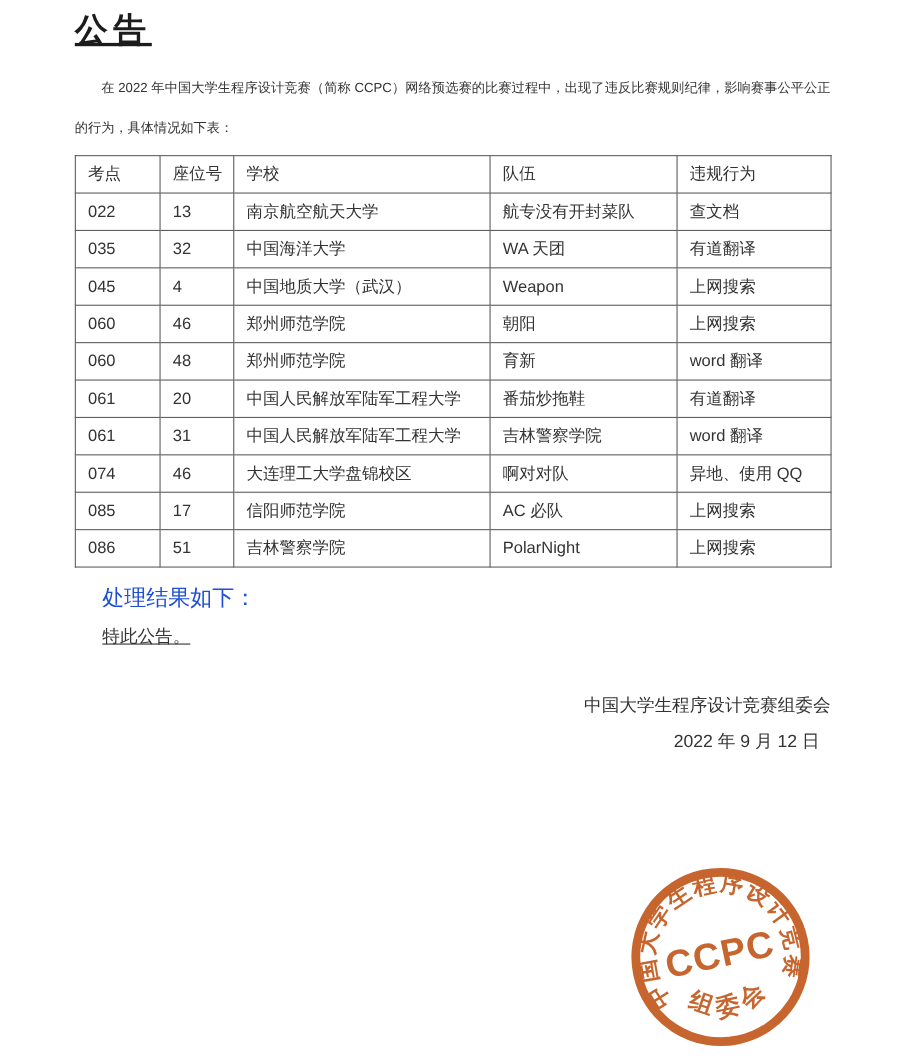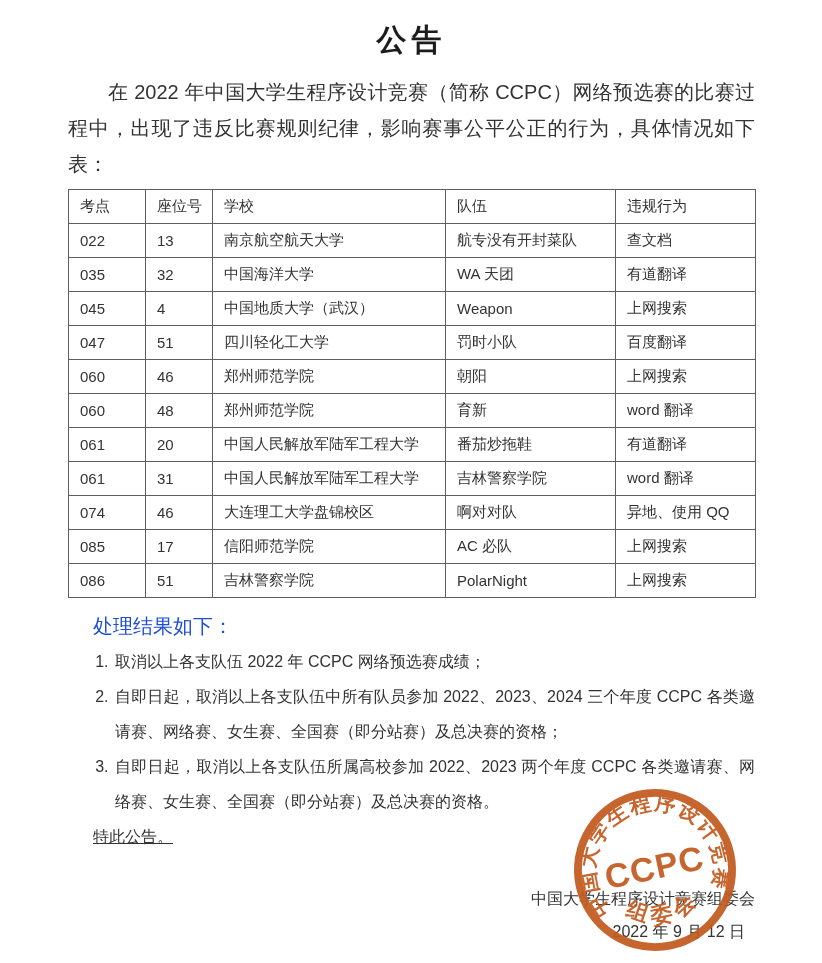--- a/index.html
+++ b/index.html
@@ -15,32 +15,32 @@
     font-family: "Liberation Sans", sans-serif;
     color: #333333;
   }
   .page {
     position: relative;
     width: 687px;
     margin: 0;
     padding: 6px 67px 0 68px;
   }
   .doc-title {
-    margin: 12px;
+    margin: 0;
     padding-top: 2px;
-    text-align: center;
     font-size: 30px;
     font-weight: 700;
     letter-spacing: 5px;
     color: #1c1c1c;
     line-height: 40px;
+    text-decoration: underline;
   }
   .intro {
     margin: 14px 0 0 0;
-    font-size: 20px;
+    font-size: 12px;
     line-height: 36px;
     text-align: justify;
     text-indent: 2em;
     color: #333333;
   }
   table.violations {
     border-collapse: collapse;
     width: 687px;
     margin-top: 7px;
     table-layout: fixed;
@@ -167,27 +167,20 @@
           <td>有道翻译</td>
         </tr>
         <tr>
           <td>045</td>
           <td>4</td>
           <td>中国地质大学（武汉）</td>
           <td>Weapon</td>
           <td>上网搜索</td>
         </tr>
         <tr>
-          <td>047</td>
-          <td>51</td>
-          <td>四川轻化工大学</td>
-          <td>罚时小队</td>
-          <td>百度翻译</td>
-        </tr>
-        <tr>
           <td>060</td>
           <td>46</td>
           <td>郑州师范学院</td>
           <td>朝阳</td>
           <td>上网搜索</td>
         </tr>
         <tr>
           <td>060</td>
           <td>48</td>
           <td>郑州师范学院</td>
@@ -227,25 +220,20 @@
           <td>51</td>
           <td>吉林警察学院</td>
           <td>PolarNight</td>
           <td>上网搜索</td>
         </tr>
       </tbody>
   </table>
 
   <p class="results-lead">处理结果如下：</p>
 
-  <ol class="results-list">
-    <li>取消以上各支队伍 2022 年 CCPC 网络预选赛成绩；</li>
-    <li>自即日起，取消以上各支队伍中所有队员参加 2022、2023、2024 三个年度 CCPC 各类邀请赛、网络赛、女生赛、全国赛（即分站赛）及总决赛的资格；</li>
-    <li>自即日起，取消以上各支队伍所属高校参加 2022、2023 两个年度 CCPC 各类邀请赛、网络赛、女生赛、全国赛（即分站赛）及总决赛的资格。</li>
-  </ol>
 
   <p class="closing">特此公告。</p>
 
   <div class="sign-block">
     <div class="sign-line">中国大学生程序设计竞赛组委会</div>
     <div class="date-line">2022 年 9 月 12 日</div>
   </div>
 
 </div>
 

